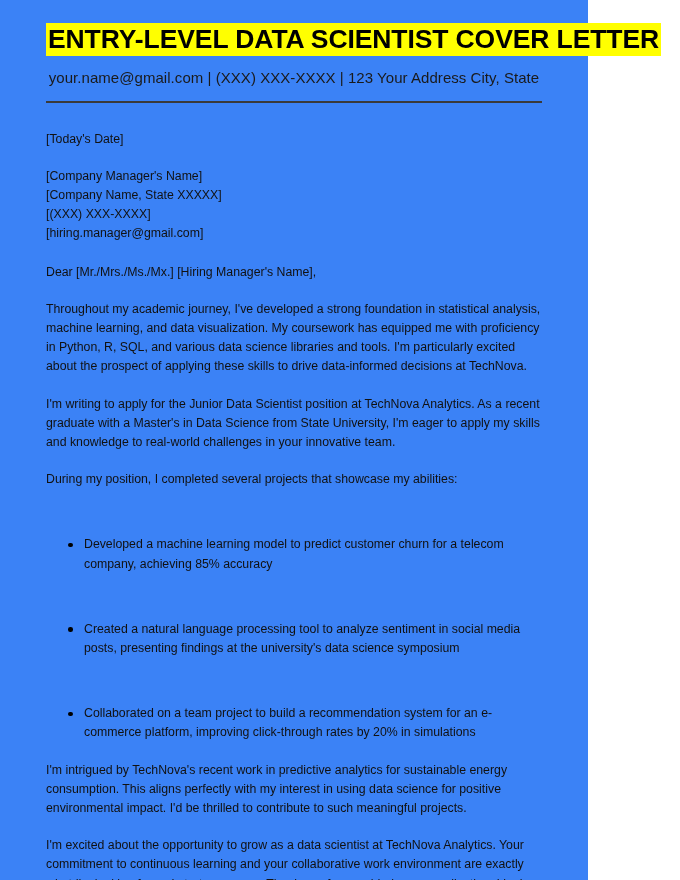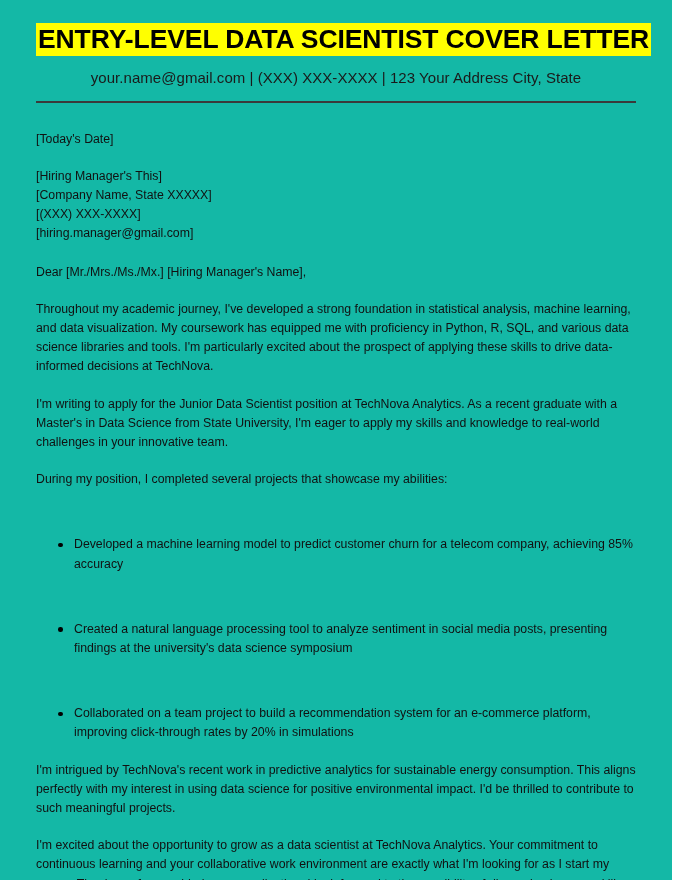--- a/index.html
+++ b/index.html
@@ -11,24 +11,24 @@
   body {
     width: 680px;
     height: 880px;
     font-family: "Liberation Sans", sans-serif;
     color: #000000;
     -webkit-font-smoothing: antialiased;
   }
 
   .page {
     position: relative;
-    width: 672px;
+    width: 588px;
     height: 880px;
-    background: #14b8a6;
-    padding: 0 36px;
+    background: #3b82f6;
+    padding: 0 46px;
   }
 
   
   .doc-header {
     padding-top: 26px;
   }
   .doc-title-wrap {
     text-align: left;
     line-height: 1;
   }
@@ -127,21 +127,21 @@
     <div class="contact-line">your.name@gmail.com | (XXX) XXX-XXXX | 123 Your Address City, State</div>
 
     <div class="header-rule"></div>
   </div>
 
   <div class="letter-body">
 
     <div class="date-line">[Today's Date]</div>
 
     <div class="recipient-block">
-      <span class="addr-line">[Hiring Manager's This]</span>
+      <span class="addr-line">[Company Manager's Name]</span>
       <span class="addr-line">[Company Name, State XXXXX]</span>
       <span class="addr-line">[(XXX) XXX-XXXX]</span>
       <span class="addr-line">[hiring.manager@gmail.com]</span>
     </div>
 
     <div class="salutation">Dear [Mr./Mrs./Ms./Mx.] [Hiring Manager's Name],</div>
 
     <p class="para">Throughout my academic journey, I've developed a strong foundation in statistical analysis, machine learning, and data visualization. My coursework has equipped me with proficiency in Python, R, SQL, and various data science libraries and tools. I'm particularly excited about the prospect of applying these skills to drive data-informed decisions at TechNova.</p>
 
     <p class="para">I'm writing to apply for the Junior Data Scientist position at TechNova Analytics. As a recent graduate with a Master's in Data Science from State University, I'm eager to apply my skills and knowledge to real-world challenges in your innovative team.</p>

